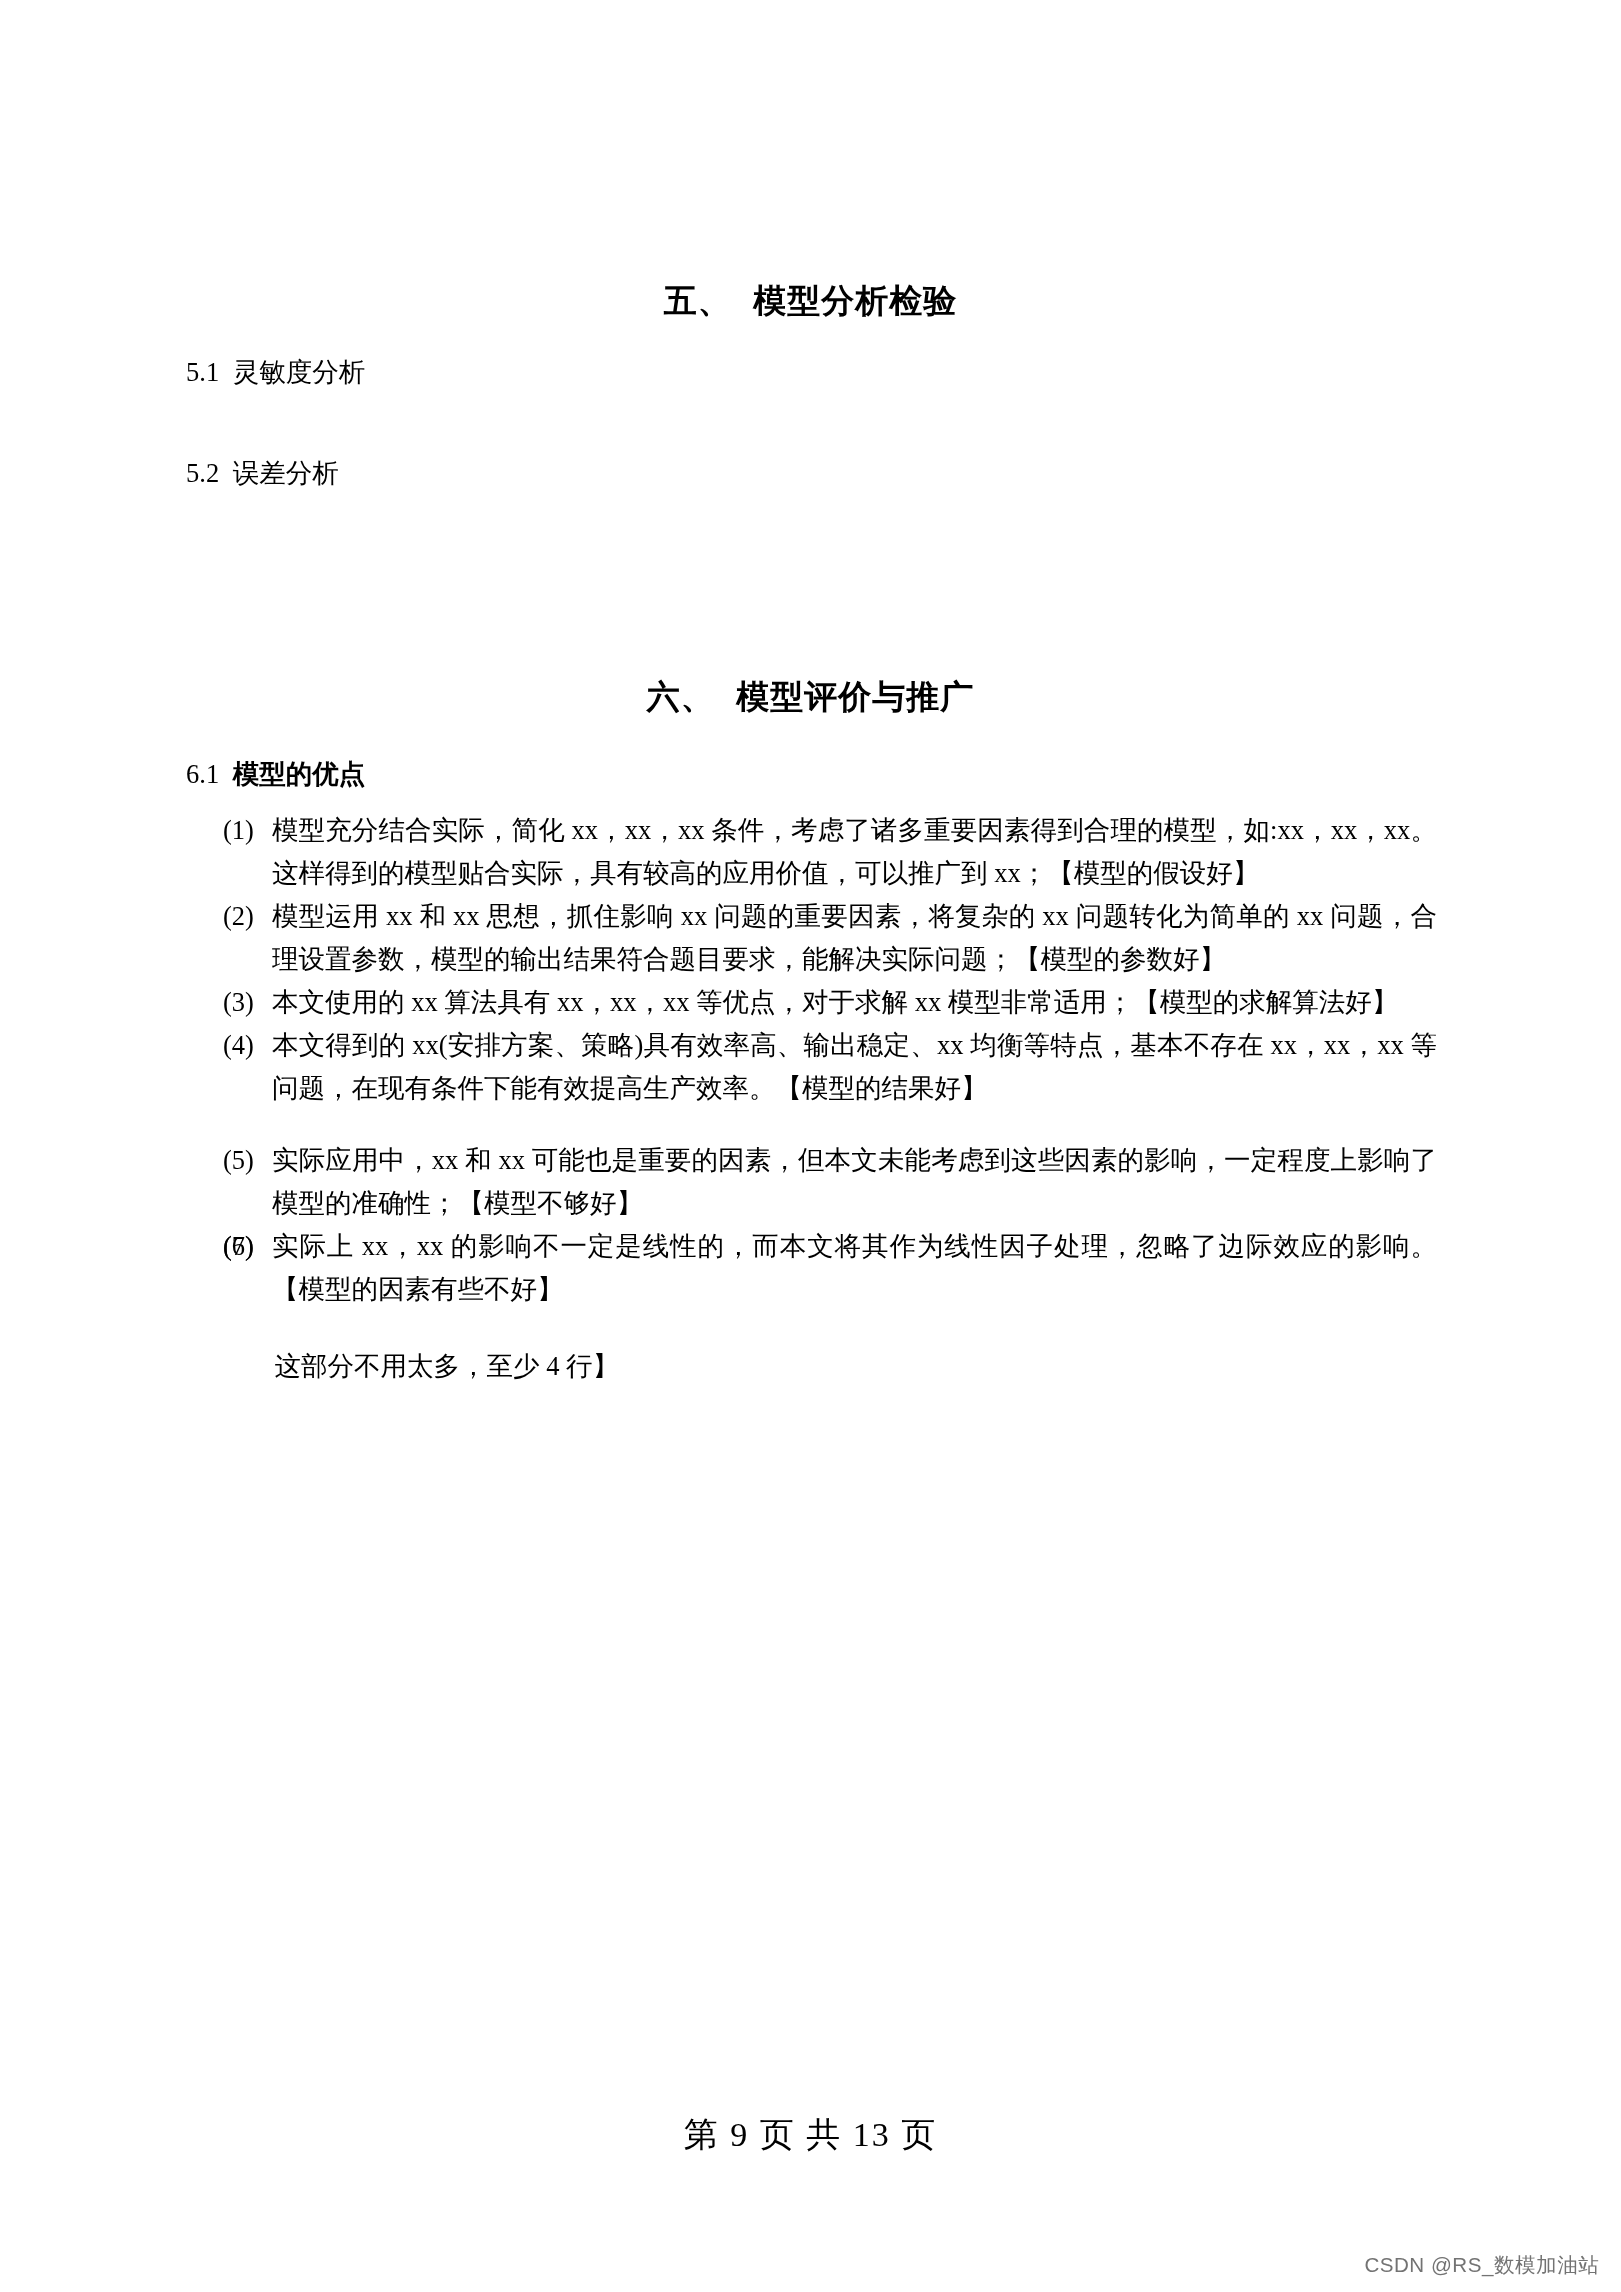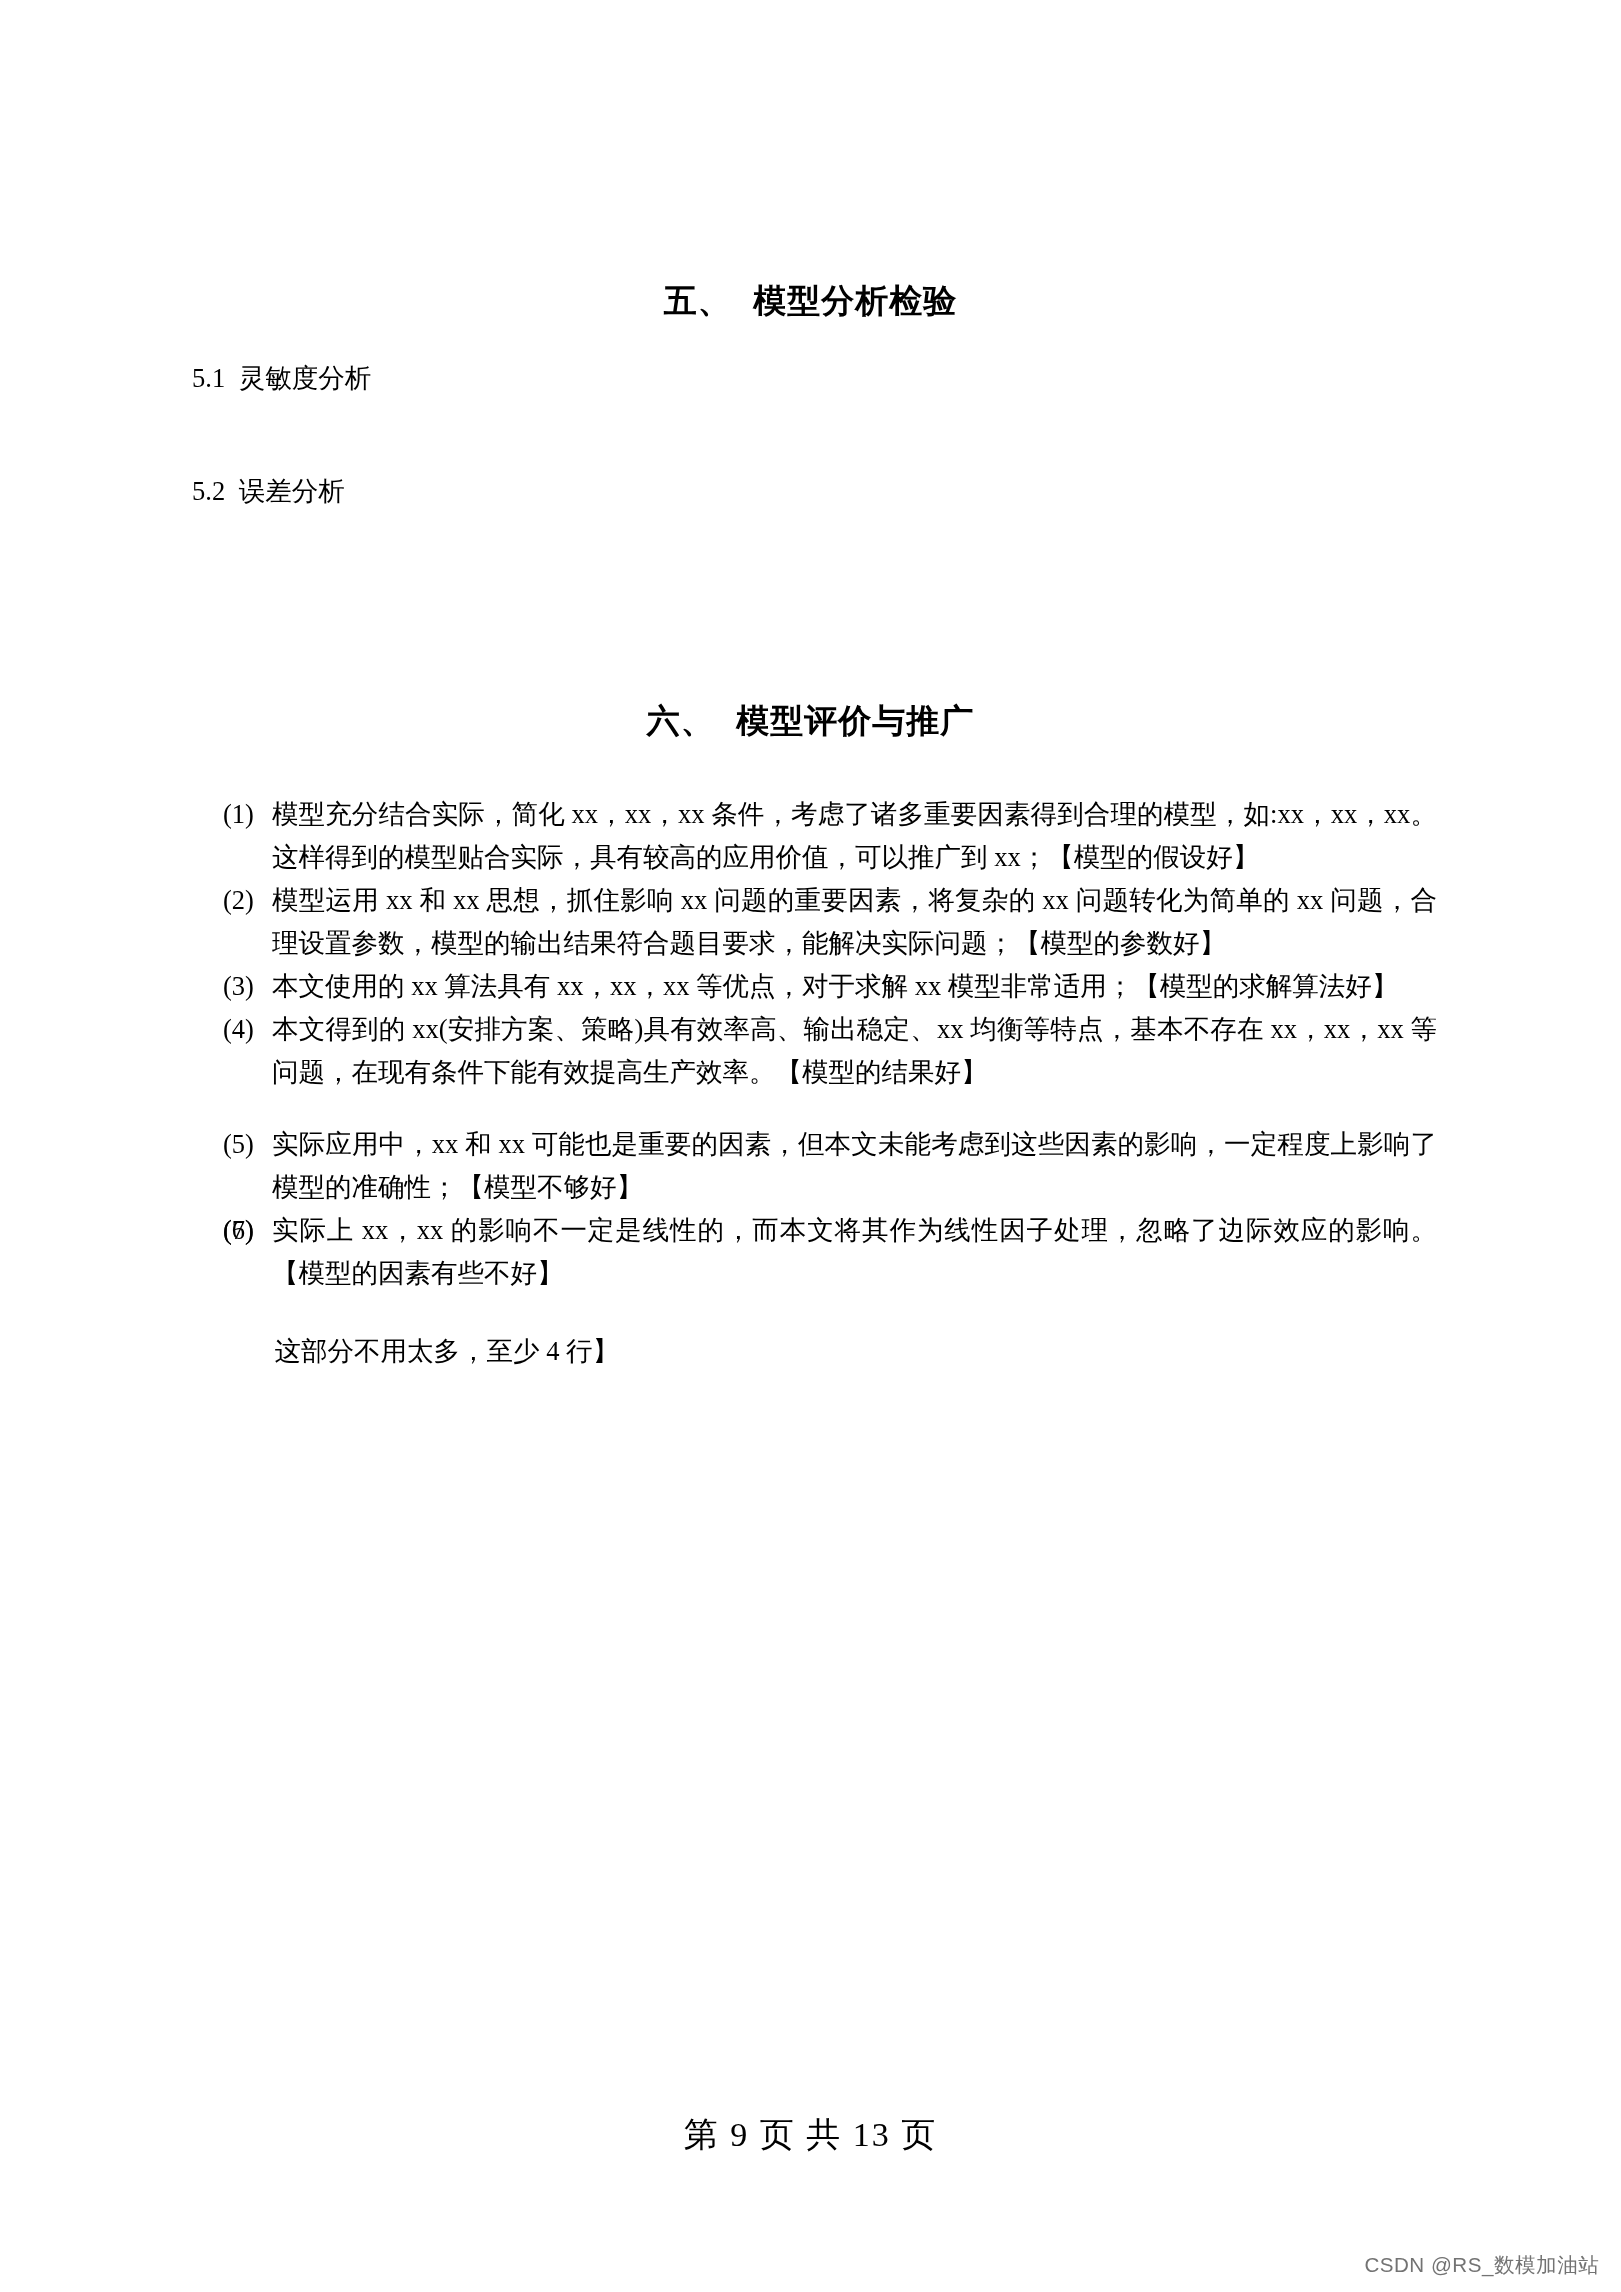--- a/index.html
+++ b/index.html
@@ -38,21 +38,21 @@
   }
   .chapter-heading .num {
     margin-right: 21.6px;
   }
 
   .section-heading {
     font-family: "Liberation Sans", "DejaVu Sans", sans-serif;
     font-weight: bold;
     font-size: 26.5px;
     line-height: 1.35;
-    margin: 8px;
+    margin: 2px;
     white-space: nowrap;
   }
   .section-heading .sec-num {
     font-weight: normal;
     font-family: "Liberation Serif", "DejaVu Serif", serif;
   }
   .section-heading .sec-title {
     margin-left: 13.7px;
   }
   .section-heading.thin {
@@ -152,20 +152,23 @@
 
     <div class="sp-c"></div>
     <div style="height:65px"></div>
 
     <h1 class="chapter-heading">
       <span class="num">六、</span><span>模型评价与推广</span>
     </h1>
 
     <div class="sp-d"></div>
 
+    <h2 class="section-heading">
+      <span class="sec-num">6.1</span><span class="sec-title">模型的优点</span>
+    </h2>
 
     <div class="sp-e"></div>
 
     <div class="list-item">
       <span class="marker">(1)</span>
       <span>模型充分结合实际，简化 xx，xx，xx 条件，考虑了诸多重要因素得到合理的模型，如:xx，xx，xx。这样得到的模型贴合实际，具有较高的应用价值，可以推广到 xx；【模型的假设好】</span>
     </div>
     <div class="list-item">
       <span class="marker">(2)</span>
       <span>模型运用 xx 和 xx 思想，抓住影响 xx 问题的重要因素，将复杂的 xx 问题转化为简单的 xx 问题，合理设置参数，模型的输出结果符合题目要求，能解决实际问题；【模型的参数好】</span>

